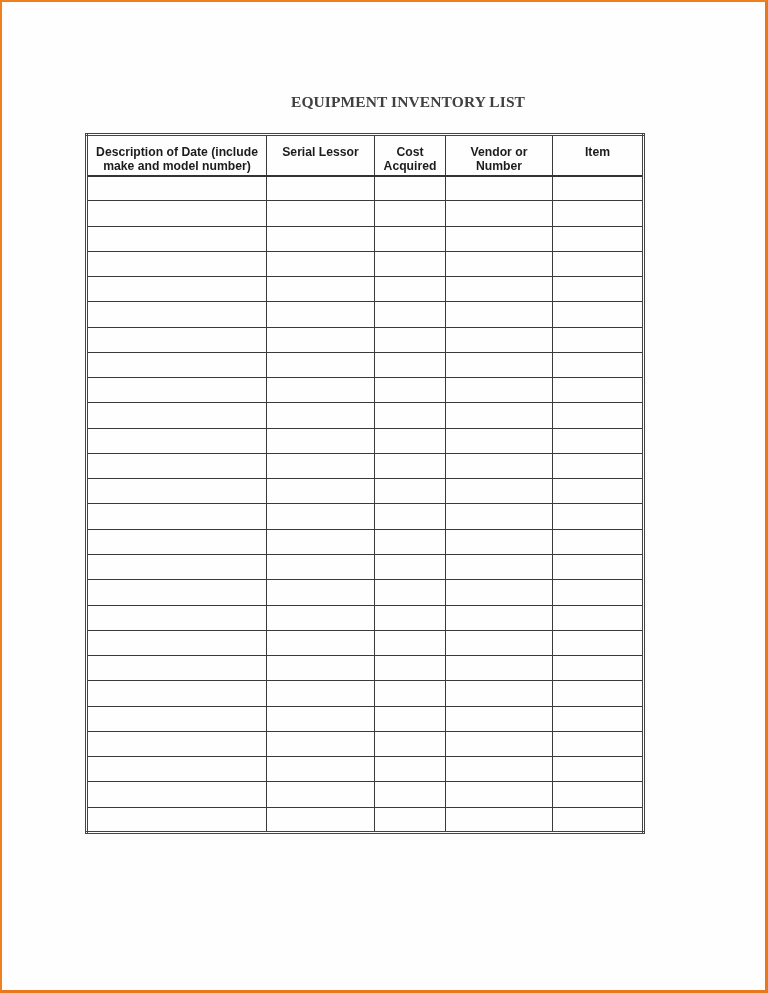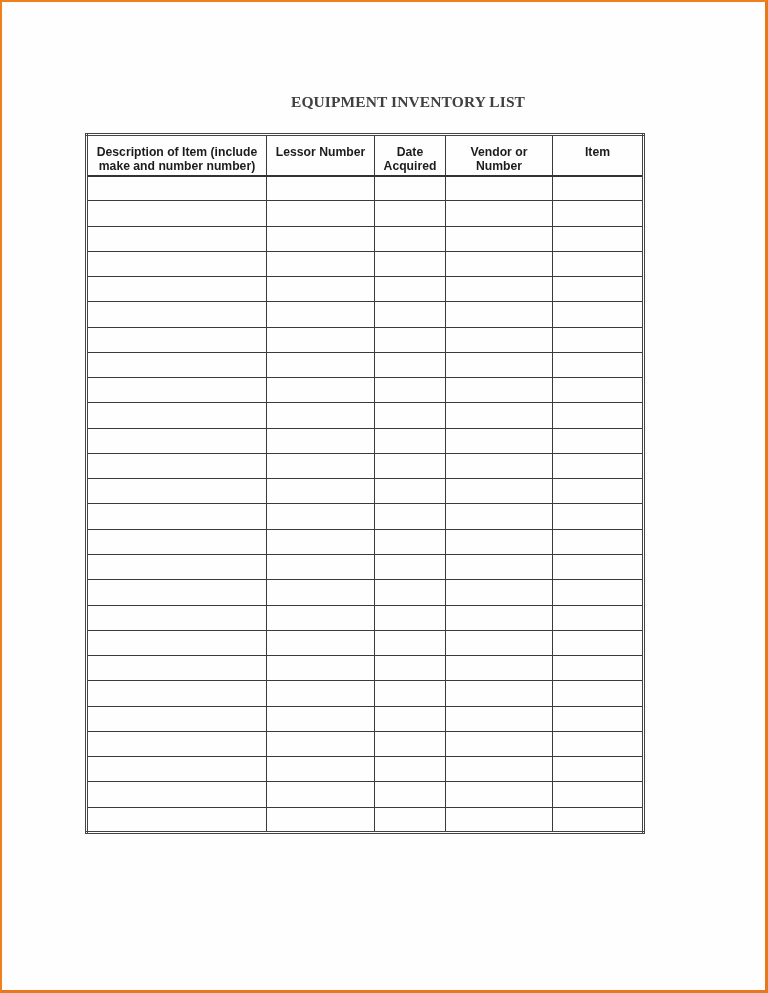--- a/index.html
+++ b/index.html
@@ -73,23 +73,23 @@
 <table class="inv">
   <colgroup>
     <col class="col1">
       <col class="col2">
       <col class="col3">
       <col class="col4">
       <col class="col5">
   </colgroup>
   <thead>
     <tr>
-      <th>Description of Item (include make and number number)</th>
-      <th>Lessor Number</th>
-      <th>Date Acquired</th>
+      <th>Description of Date (include make and model number)</th>
+      <th>Serial Lessor</th>
+      <th>Cost Acquired</th>
       <th>Vendor or Number</th>
       <th>Item</th>
     </tr>
   </thead>
   <tbody id="tbody">
       <tr>
         <td></td>
         <td></td>
         <td></td>
         <td></td>

